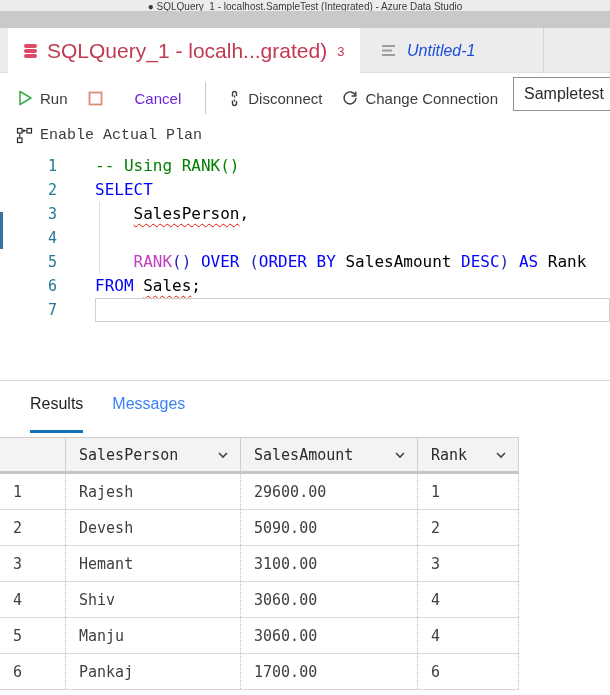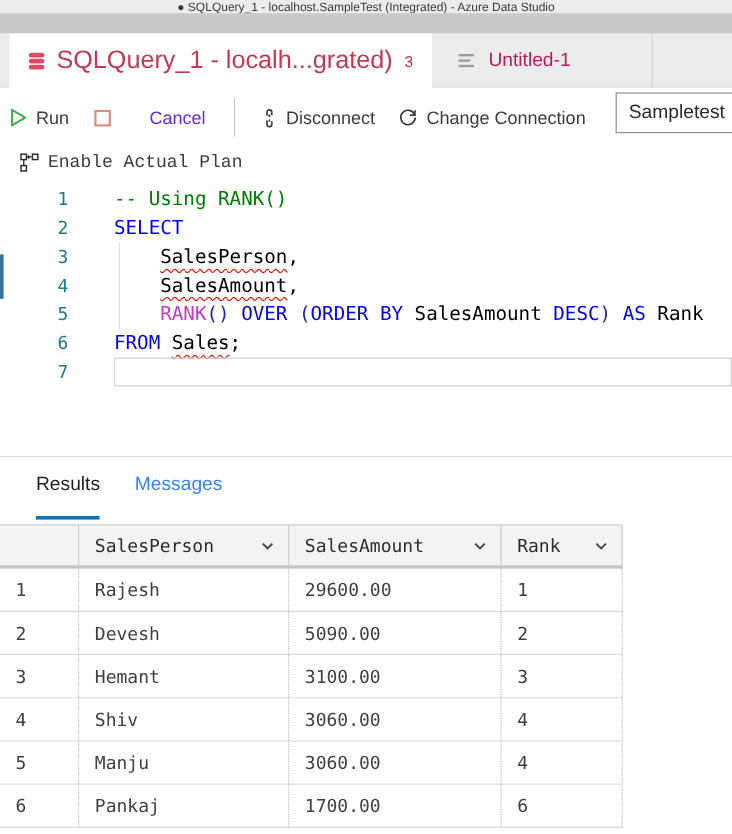--- a/index.html
+++ b/index.html
@@ -17,26 +17,26 @@
   .tabbar { position:absolute; left:0; top:28px; width:610px; height:45px; background:#ececec;
             border-bottom:1px solid #e0e0e0; }
   .tab-active { position:absolute; left:8px; top:0; width:352px; height:46px; background:#fff;
                 display:flex; align-items:center; padding-left:14px; gap:8px; }
   .tab-active .tab-label { color:#c13a52; font-size:21px; white-space:nowrap; }
   .tab-badge { color:#c13a52; font-size:13px; margin-left:2px; }
   .dirty-dot { width:11px; height:11px; border-radius:50%; background:#3a3a3a; margin-left:8px; }
   .tab-inactive { position:absolute; left:362px; top:0; width:182px; height:45px;
                   border-right:1px solid #d4d4d4; display:flex; align-items:center;
                   padding-left:20px; gap:10px; }
-  .tab-inactive .tab-label { color:#be185d; font-size:16px; }
+  .tab-inactive .tab-label { color:#1d4ed8; font-size:16px; font-style:italic; }
 
   
   .toolbar { position:absolute; left:0; top:74px; width:610px; height:80px; background:#fff; }
   .toolbar-row1 { position:absolute; left:0; top:4px; height:40px; display:flex;
-                  align-items:center; padding-left:8px; }
+                  align-items:center; padding-left:18px; }
   .tool-item { display:flex; align-items:center; gap:7px; font-size:15px; color:#3c3c3c;
                white-space:nowrap; cursor:default; }
   .tool-item.disabled { color:#6d28d9;gap:32px; }
   .v-sep { width:1px; height:32px; background:#c6c6c6; margin:0 22px 0 24px; }
   .db-selector { position:absolute; left:513px; top:3px; width:110px; height:34px;
                  border:1px solid #8f8f8f; background:#fff; display:flex; align-items:center;
                  padding-left:10px; font-size:16px; color:#2b2b2b; }
   .toolbar-row2 { position:absolute; left:0; top:46px; height:30px; display:flex;
                   align-items:center; padding-left:16px;font-family:Liberation Mono, monospace; }
 
@@ -180,21 +180,20 @@
       <div class="code-row">
         <div class="ln">2</div>
         <div class="code"><span class="tk-kw">SELECT</span></div>
       </div>
       <div class="code-row">
         <div class="ln">3</div>
         <div class="code"><span class="tk-plain">    </span><span class="tk-plain sq">SalesPerson</span><span class="tk-plain">,</span></div>
       </div>
       <div class="code-row">
         <div class="ln">4</div>
-        <div class="code"><span class="tk-plain">    </span><span class="tk-plain sq">SalesAmount</span><span class="tk-plain">,</span></div>
       </div>
       <div class="code-row">
         <div class="ln">5</div>
         <div class="code"><span class="tk-plain">    </span><span class="tk-fn">RANK</span><span class="tk-punc">()</span><span class="tk-plain"> </span><span class="tk-kw">OVER</span><span class="tk-plain"> </span><span class="tk-punc">(</span><span class="tk-kw">ORDER BY</span><span class="tk-plain"> SalesAmount </span><span class="tk-kw">DESC</span><span class="tk-punc">)</span><span class="tk-plain"> </span><span class="tk-kw">AS</span><span class="tk-plain"> Rank</span></div>
       </div>
       <div class="code-row">
         <div class="ln">6</div>
         <div class="code"><span class="tk-kw">FROM</span><span class="tk-plain"> </span><span class="tk-plain sq">Sales</span><span class="tk-plain">;</span></div>
       </div>
       <div class="code-row cur">

